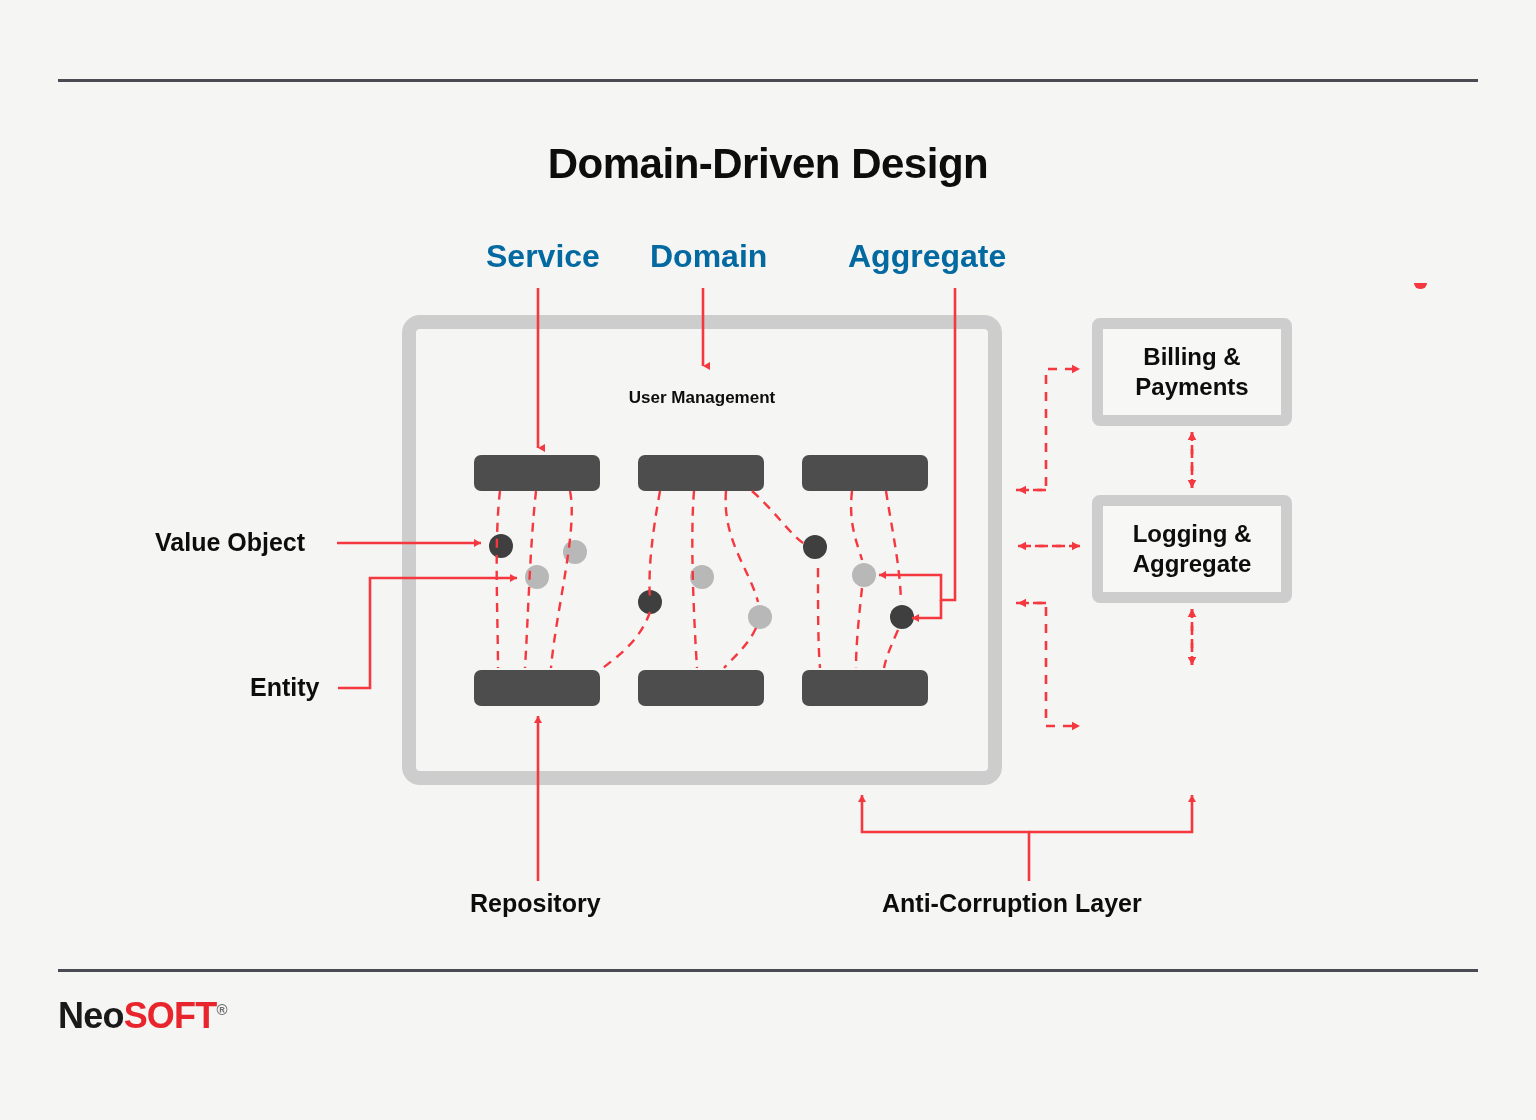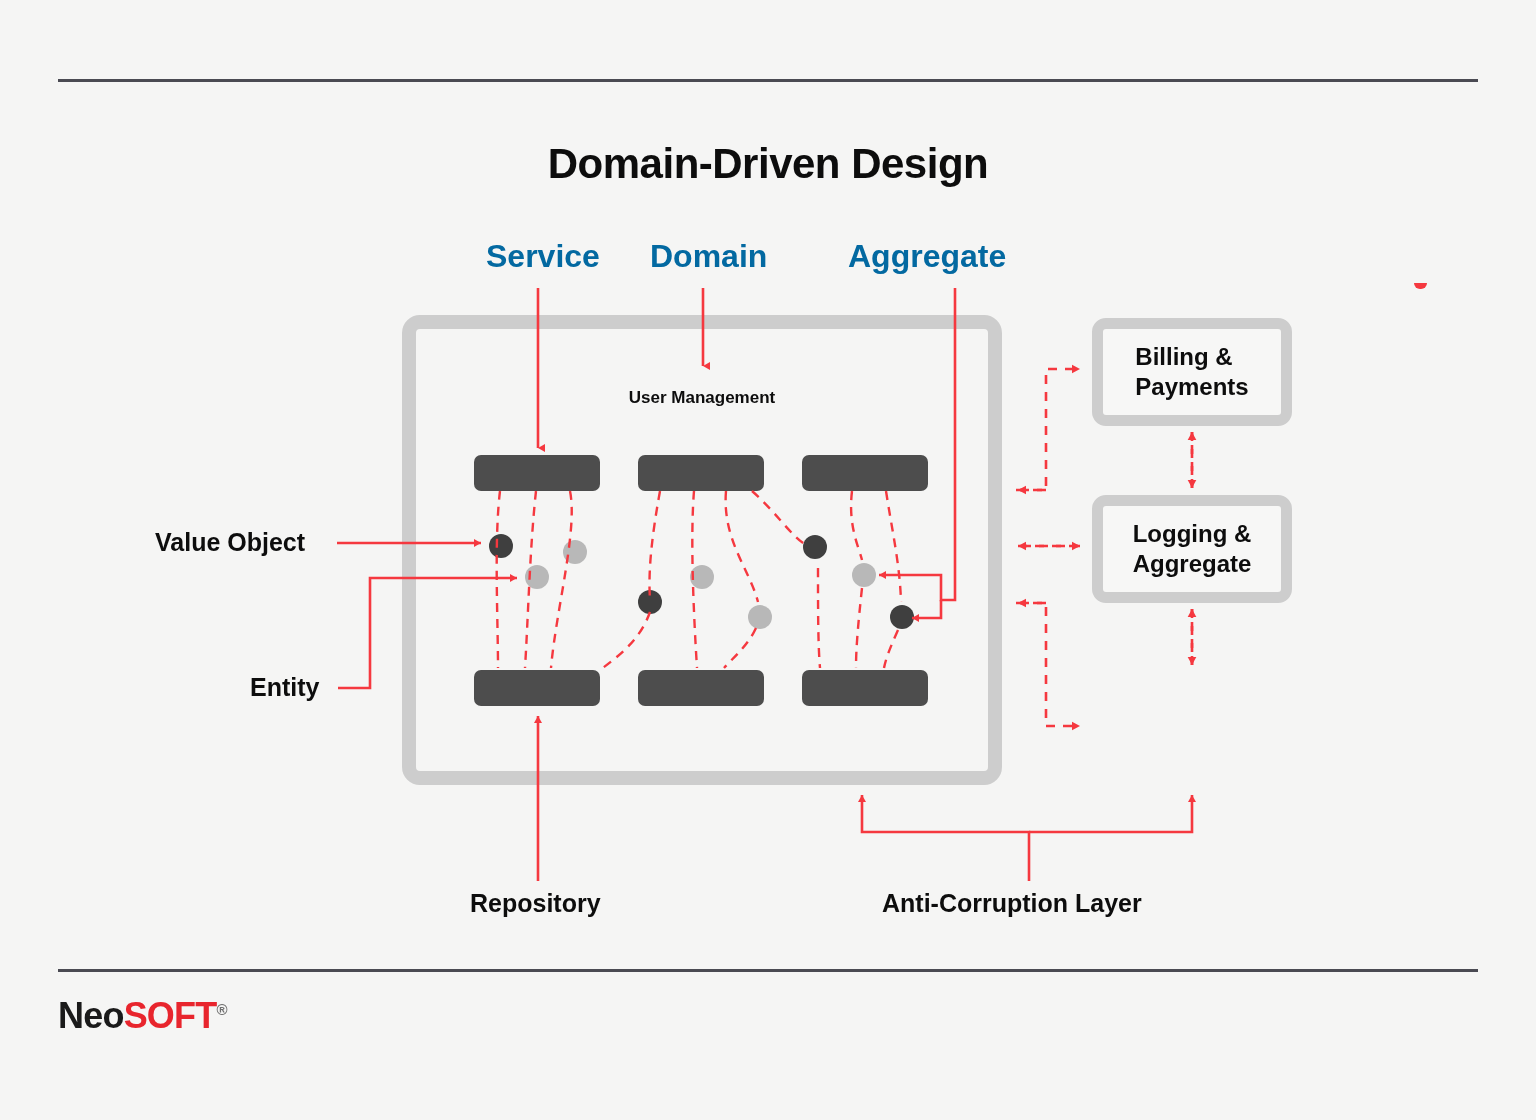--- a/index.html
+++ b/index.html
@@ -91,26 +91,27 @@
     height: 24px;
   }
   .node.dark  { background: #3f3f3f; }
   .node.light { background: #b8b8b8; }
 
   
   .ext-box {
     position: absolute;
     width: 200px;
     border: 11px solid #cdcdcd;
-    border-radius: 14px;
+    border-radius: 8px;
     box-sizing: border-box;
     background: #f7f7f6;
     display: flex;
     align-items: center;
     justify-content: center;
+    text-align: center;
     font-size: 24px;
     font-weight: bold;
     color: #0d0d0d;
     line-height: 1.25;
   }
   #ext-billing { left: 1092px; top: 318px; height: 108px; }
   #ext-logging { left: 1092px; top: 495px; height: 108px; }
   #ext-notify  { left: 1092px; top: 672px; height: 108px; }
 
   svg.overlay {

